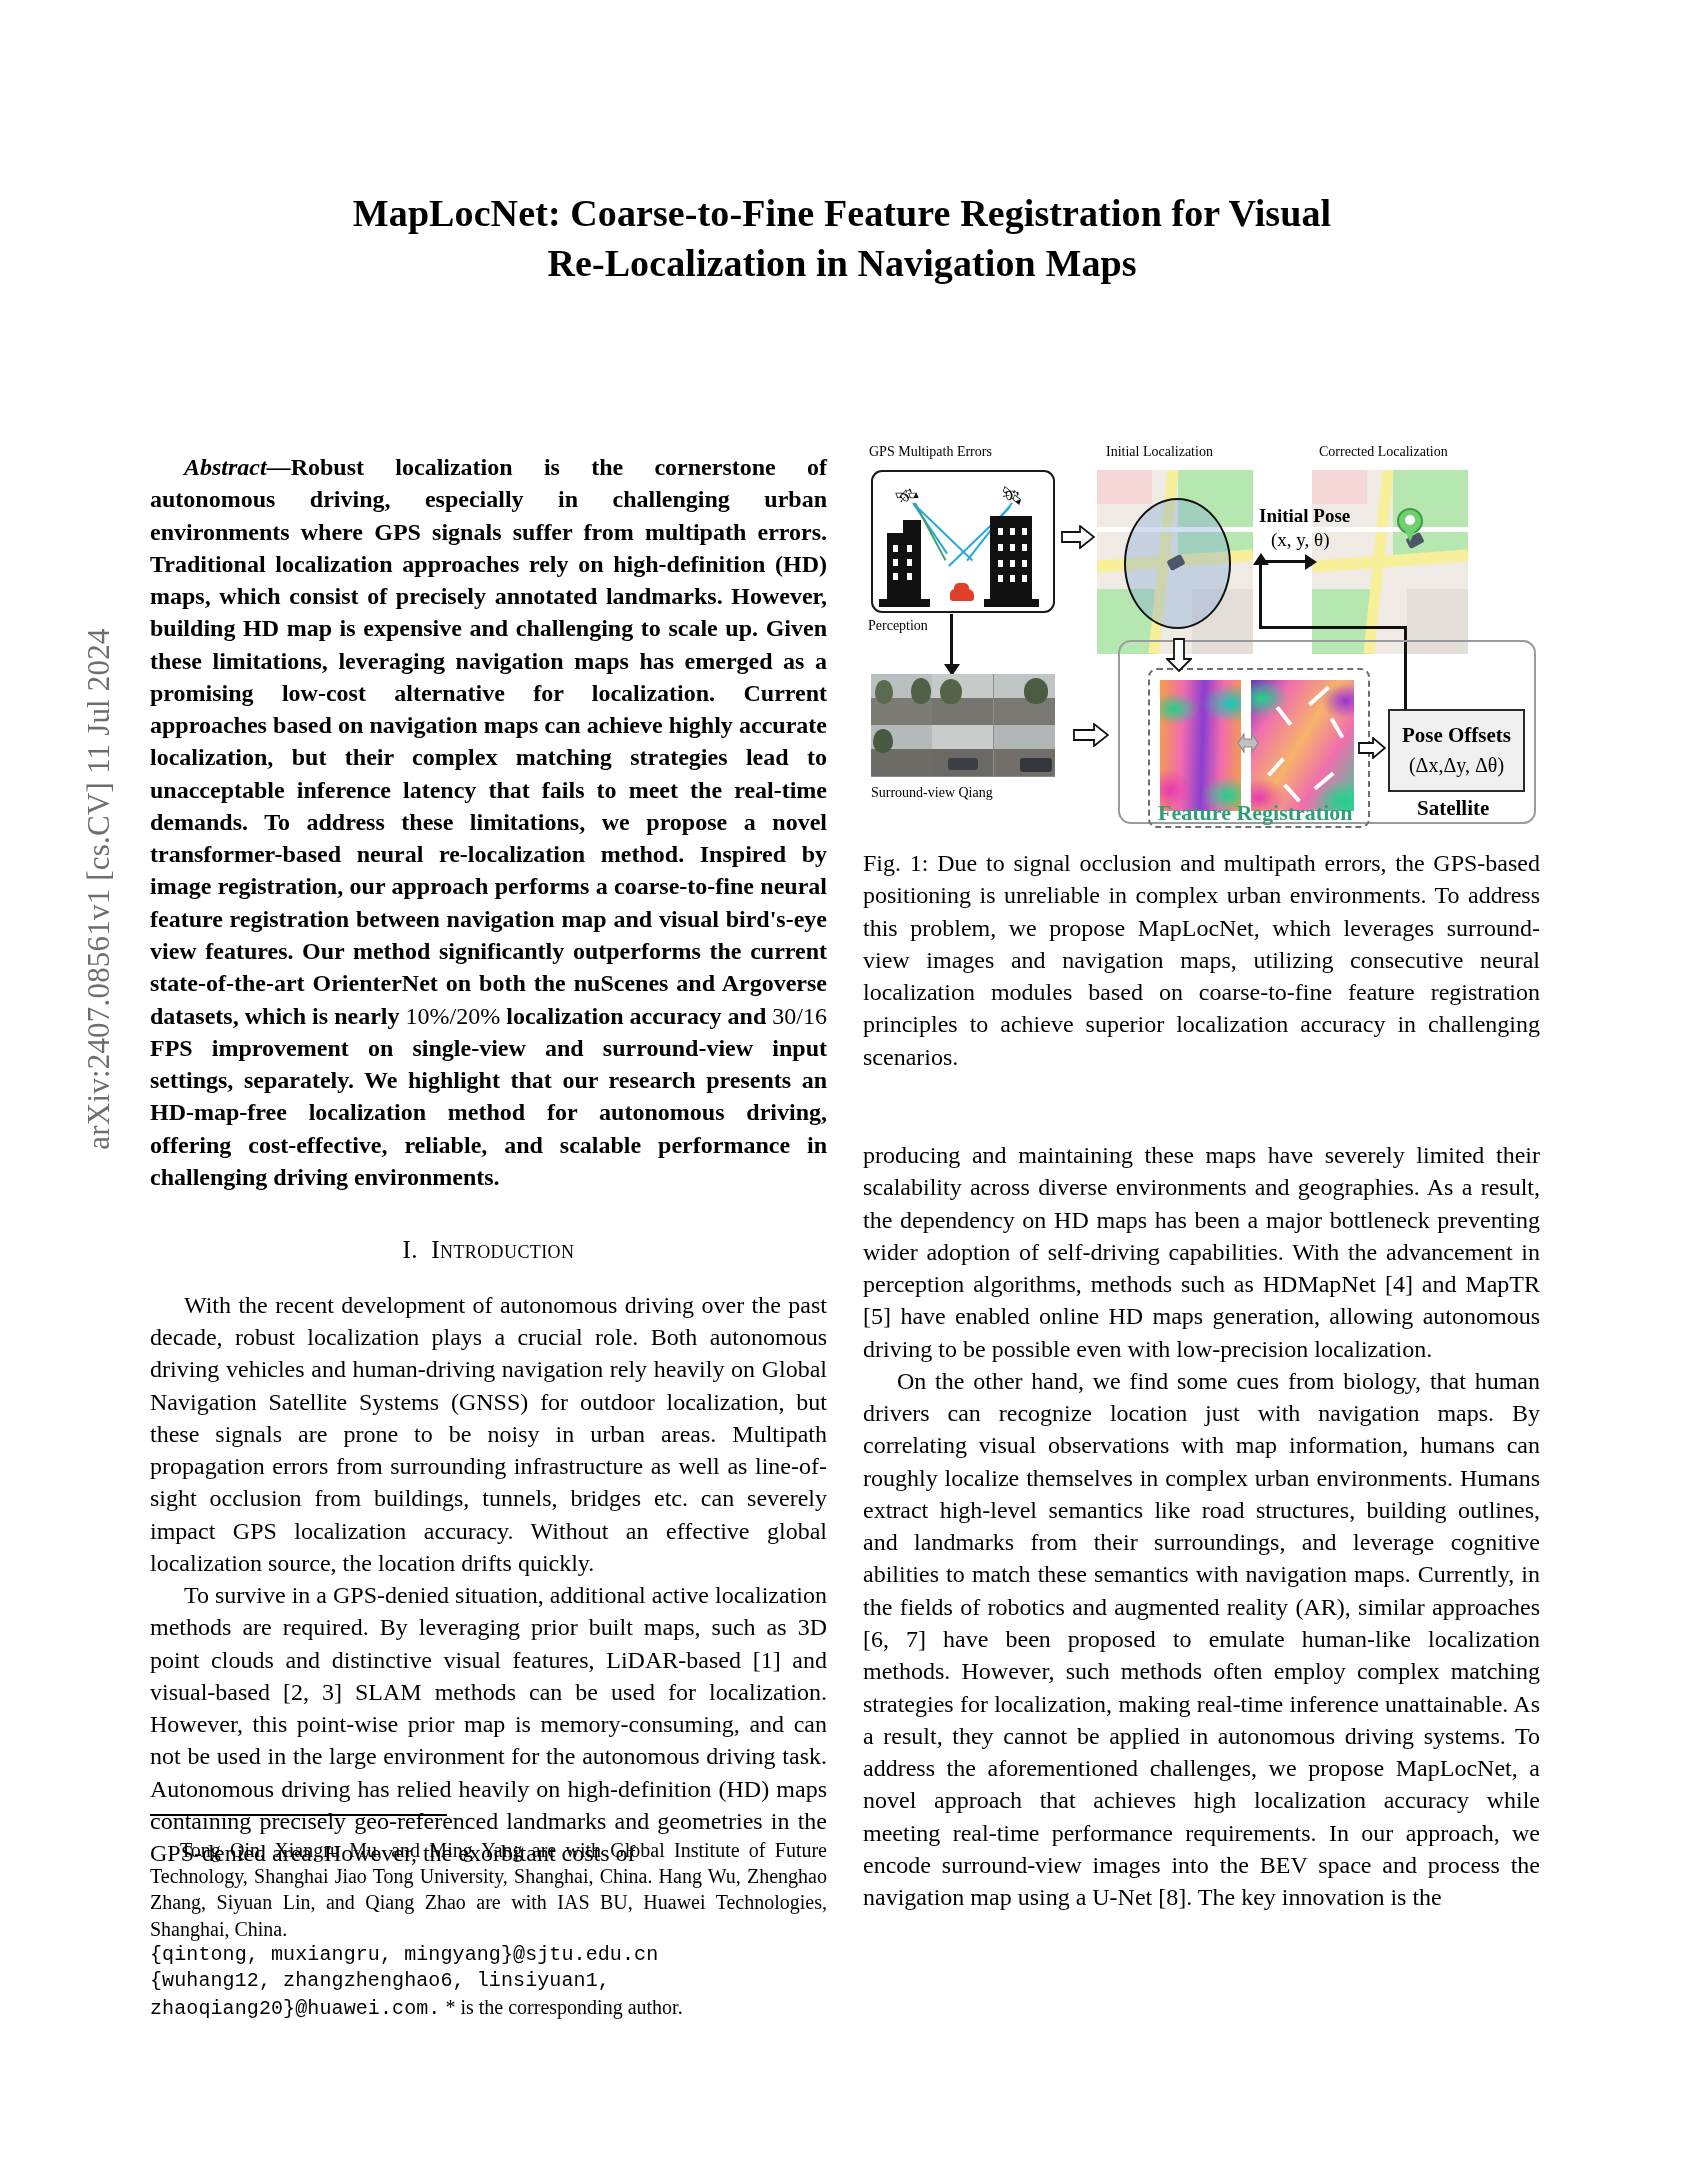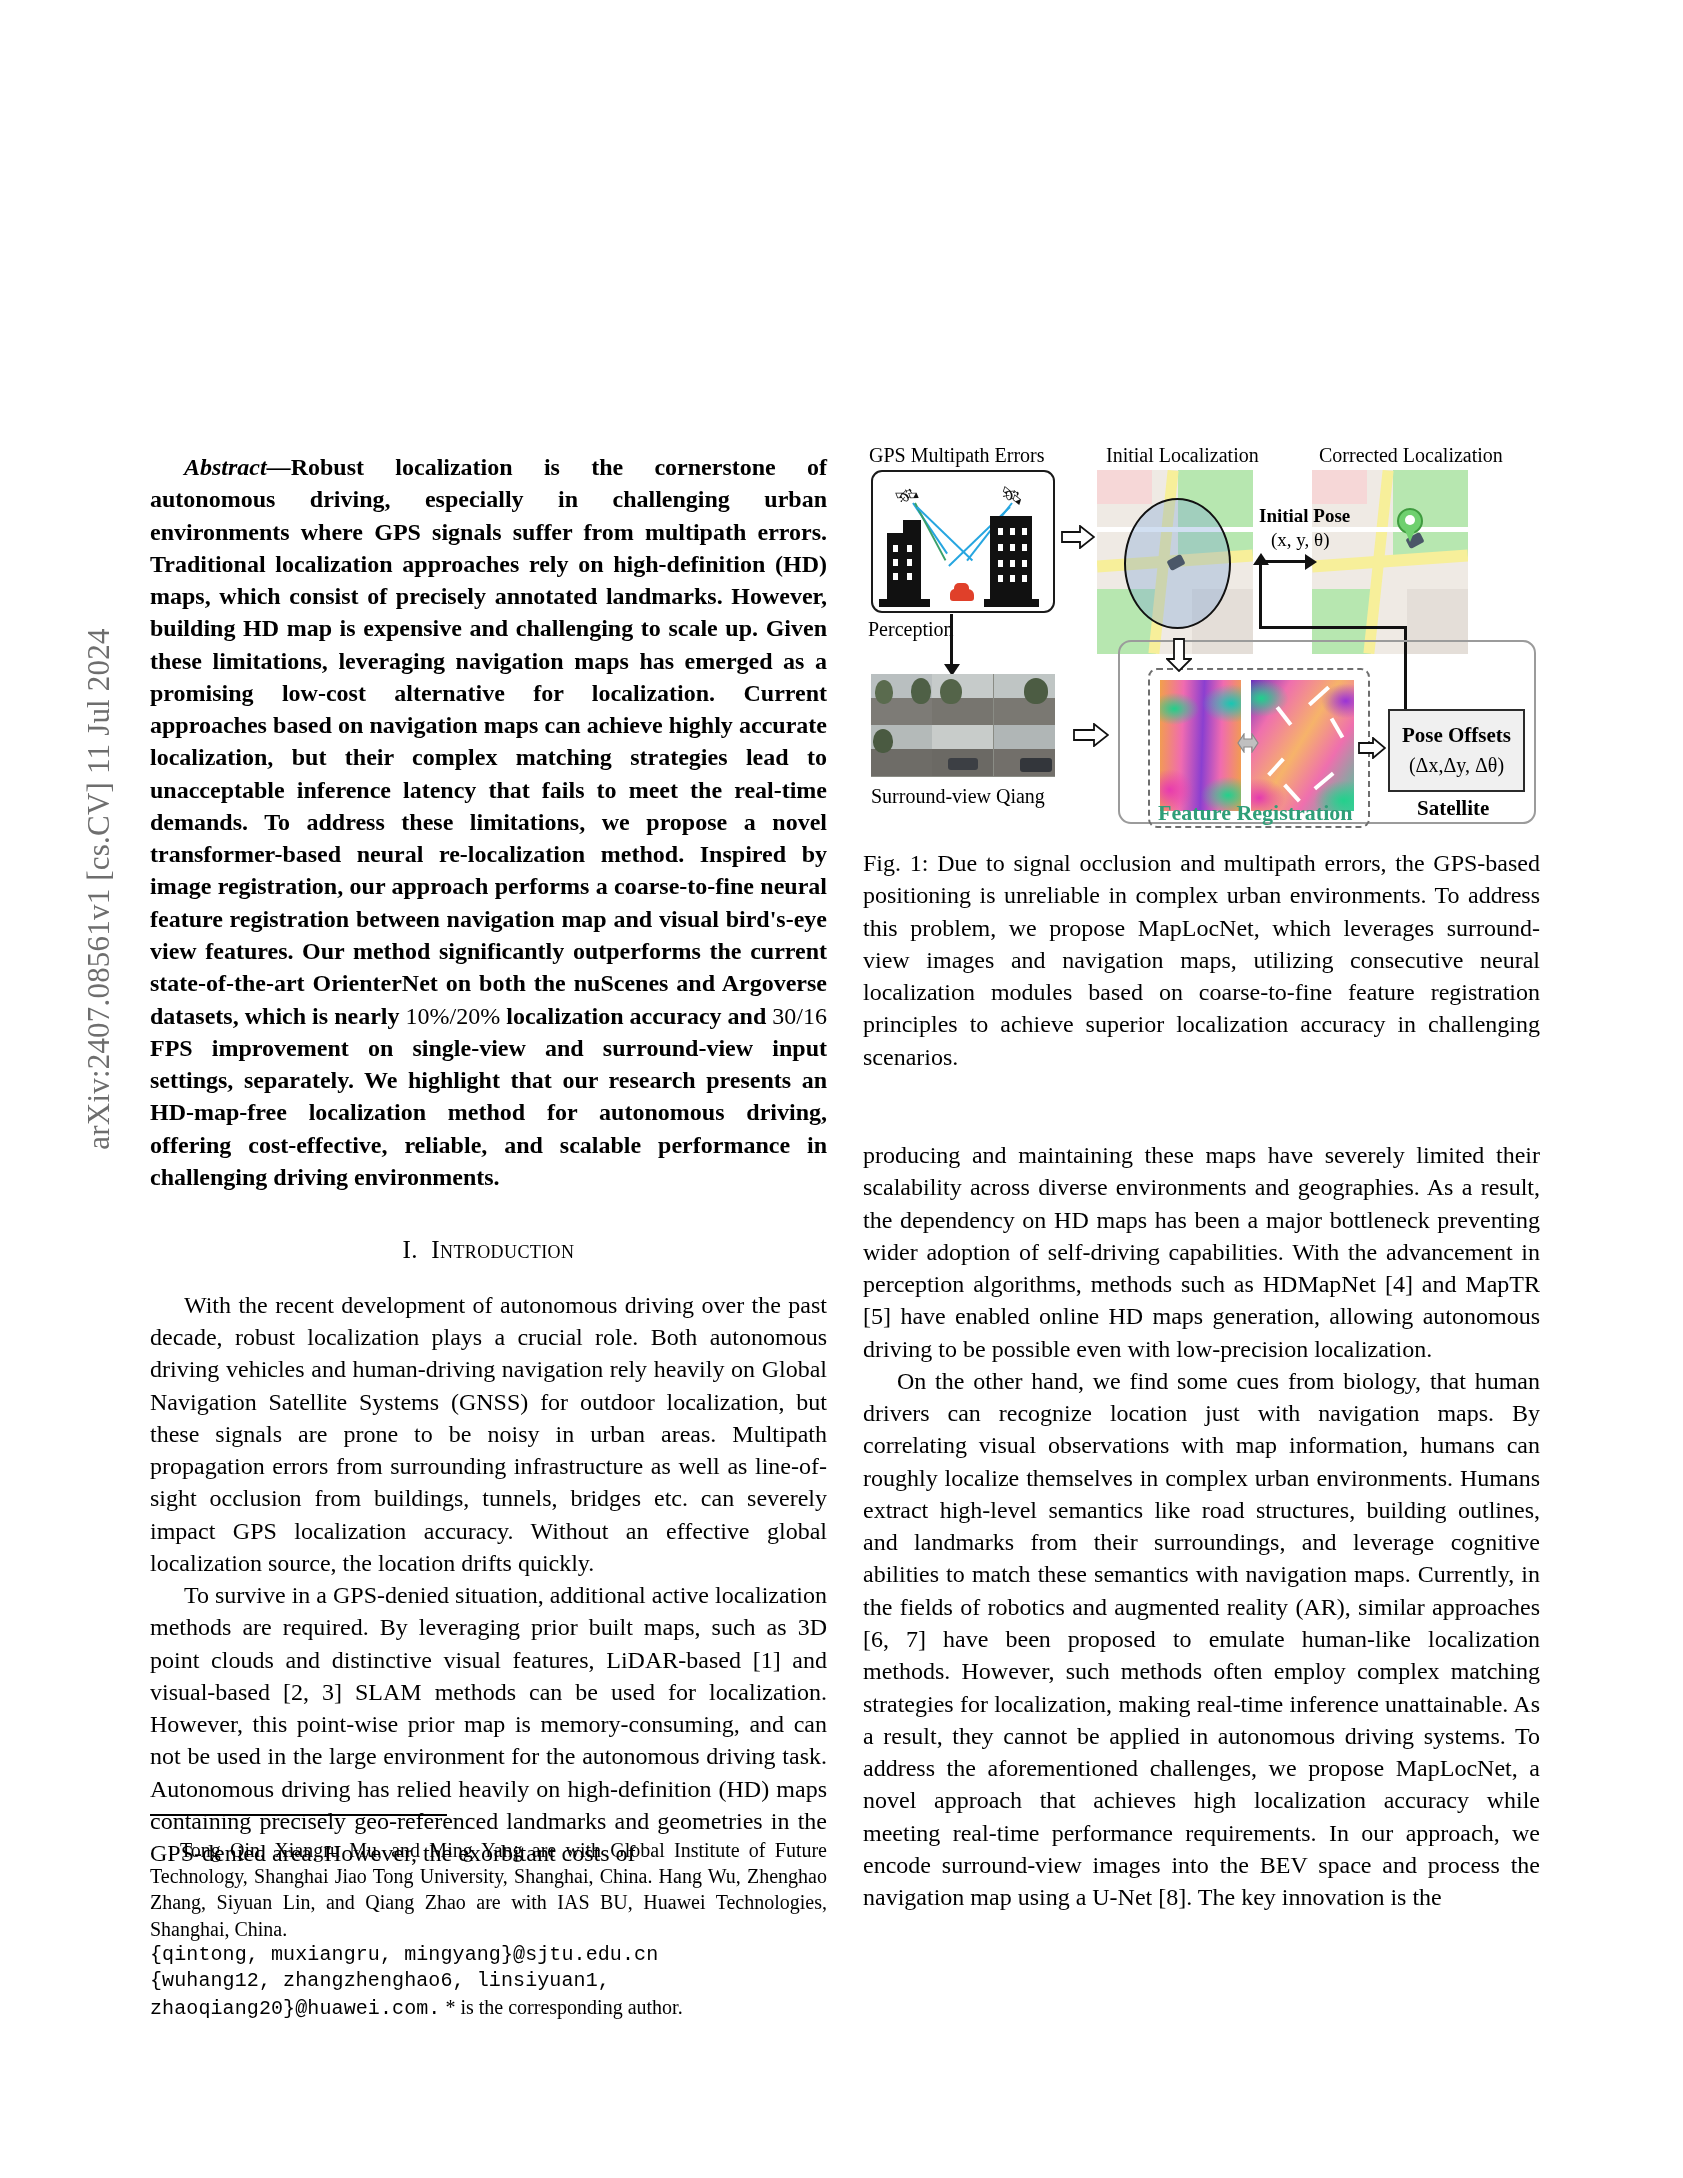--- a/index.html
+++ b/index.html
@@ -133,21 +133,21 @@
   
   #figure1 {
     position: absolute;
     left: 863px;
     top: 444px;
     width: 677px;
     height: 376px;
   }
   .fig-label {
     position: absolute;
-    font-size: 20px;
+    font-size: 14px;
     white-space: nowrap;
     color: #000;
   }
   .fig-label.bold { font-weight: bold; }
 
   
   #gps-box {
     position: absolute;
     left: 8px; top: 26px;
     width: 180px; height: 139px;
@@ -342,20 +342,24 @@
   }
 </style>
 </head>
 <body>
 
 <div id="page">
 
   <div id="arxiv-stamp">arXiv:2407.08561v1  [cs.CV]  11 Jul 2024</div>
 
   <div id="title-block">
+    <div id="paper-title">
+      <span class="tline">MapLocNet: Coarse-to-Fine Feature Registration for Visual</span>
+      <span class="tline">Re-Localization in Navigation Maps</span>
+    </div>
   </div>
 
   <div class="col" id="col-left">
     <div id="abstract"><span class="abshead">Abstract</span><span class="abshead">—</span><span>Robust localization is the cornerstone of autonomous driving, especially in challenging urban environments where GPS signals suffer from multipath errors. Traditional localization approaches rely on high-definition (HD) maps, which consist of precisely annotated landmarks. However, building HD map is expensive and challenging to scale up. Given these limitations, leveraging navigation maps has emerged as a promising low-cost alternative for localization. Current approaches based on navigation maps can achieve highly accurate localization, but their complex matching strategies lead to unacceptable inference latency that fails to meet the real-time demands. To address these limitations, we propose a novel transformer-based neural re-localization method. Inspired by image registration, our approach performs a coarse-to-fine neural feature registration between navigation map and visual bird's-eye view features. Our method significantly outperforms the current state-of-the-art OrienterNet on both the nuScenes and Argoverse datasets, which is nearly </span><span class="mathnum">10%/20%</span><span> localization accuracy and </span><span class="mathnum">30/16</span><span> FPS improvement on single-view and surround-view input settings, separately. We highlight that our research presents an HD-map-free localization method for autonomous driving, offering cost-effective, reliable, and scalable performance in challenging driving environments.</span></div>
 
     <div class="section-head"><span>I.</span>&nbsp; <span class="sc">Introduction</span></div>
 
     <p class="para">With the recent development of autonomous driving over the past decade, robust localization plays a crucial role. Both autonomous driving vehicles and human-driving navigation rely heavily on Global Navigation Satellite Systems (GNSS) for outdoor localization, but these signals are prone to be noisy in urban areas. Multipath propagation errors from surrounding infrastructure as well as line-of-sight occlusion from buildings, tunnels, bridges etc. can severely impact GPS localization accuracy. Without an effective global localization source, the location drifts quickly.</p>
     <p class="para">To survive in a GPS-denied situation, additional active localization methods are required. By leveraging prior built maps, such as 3D point clouds and distinctive visual features, LiDAR-based [1] and visual-based [2, 3] SLAM methods can be used for localization. However, this point-wise prior map is memory-consuming, and can not be used in the large environment for the autonomous driving task. Autonomous driving has relied heavily on high-definition (HD) maps containing precisely geo-referenced landmarks and geometries in the GPS-denied area. However, the exorbitant costs of</p>
   </div>

